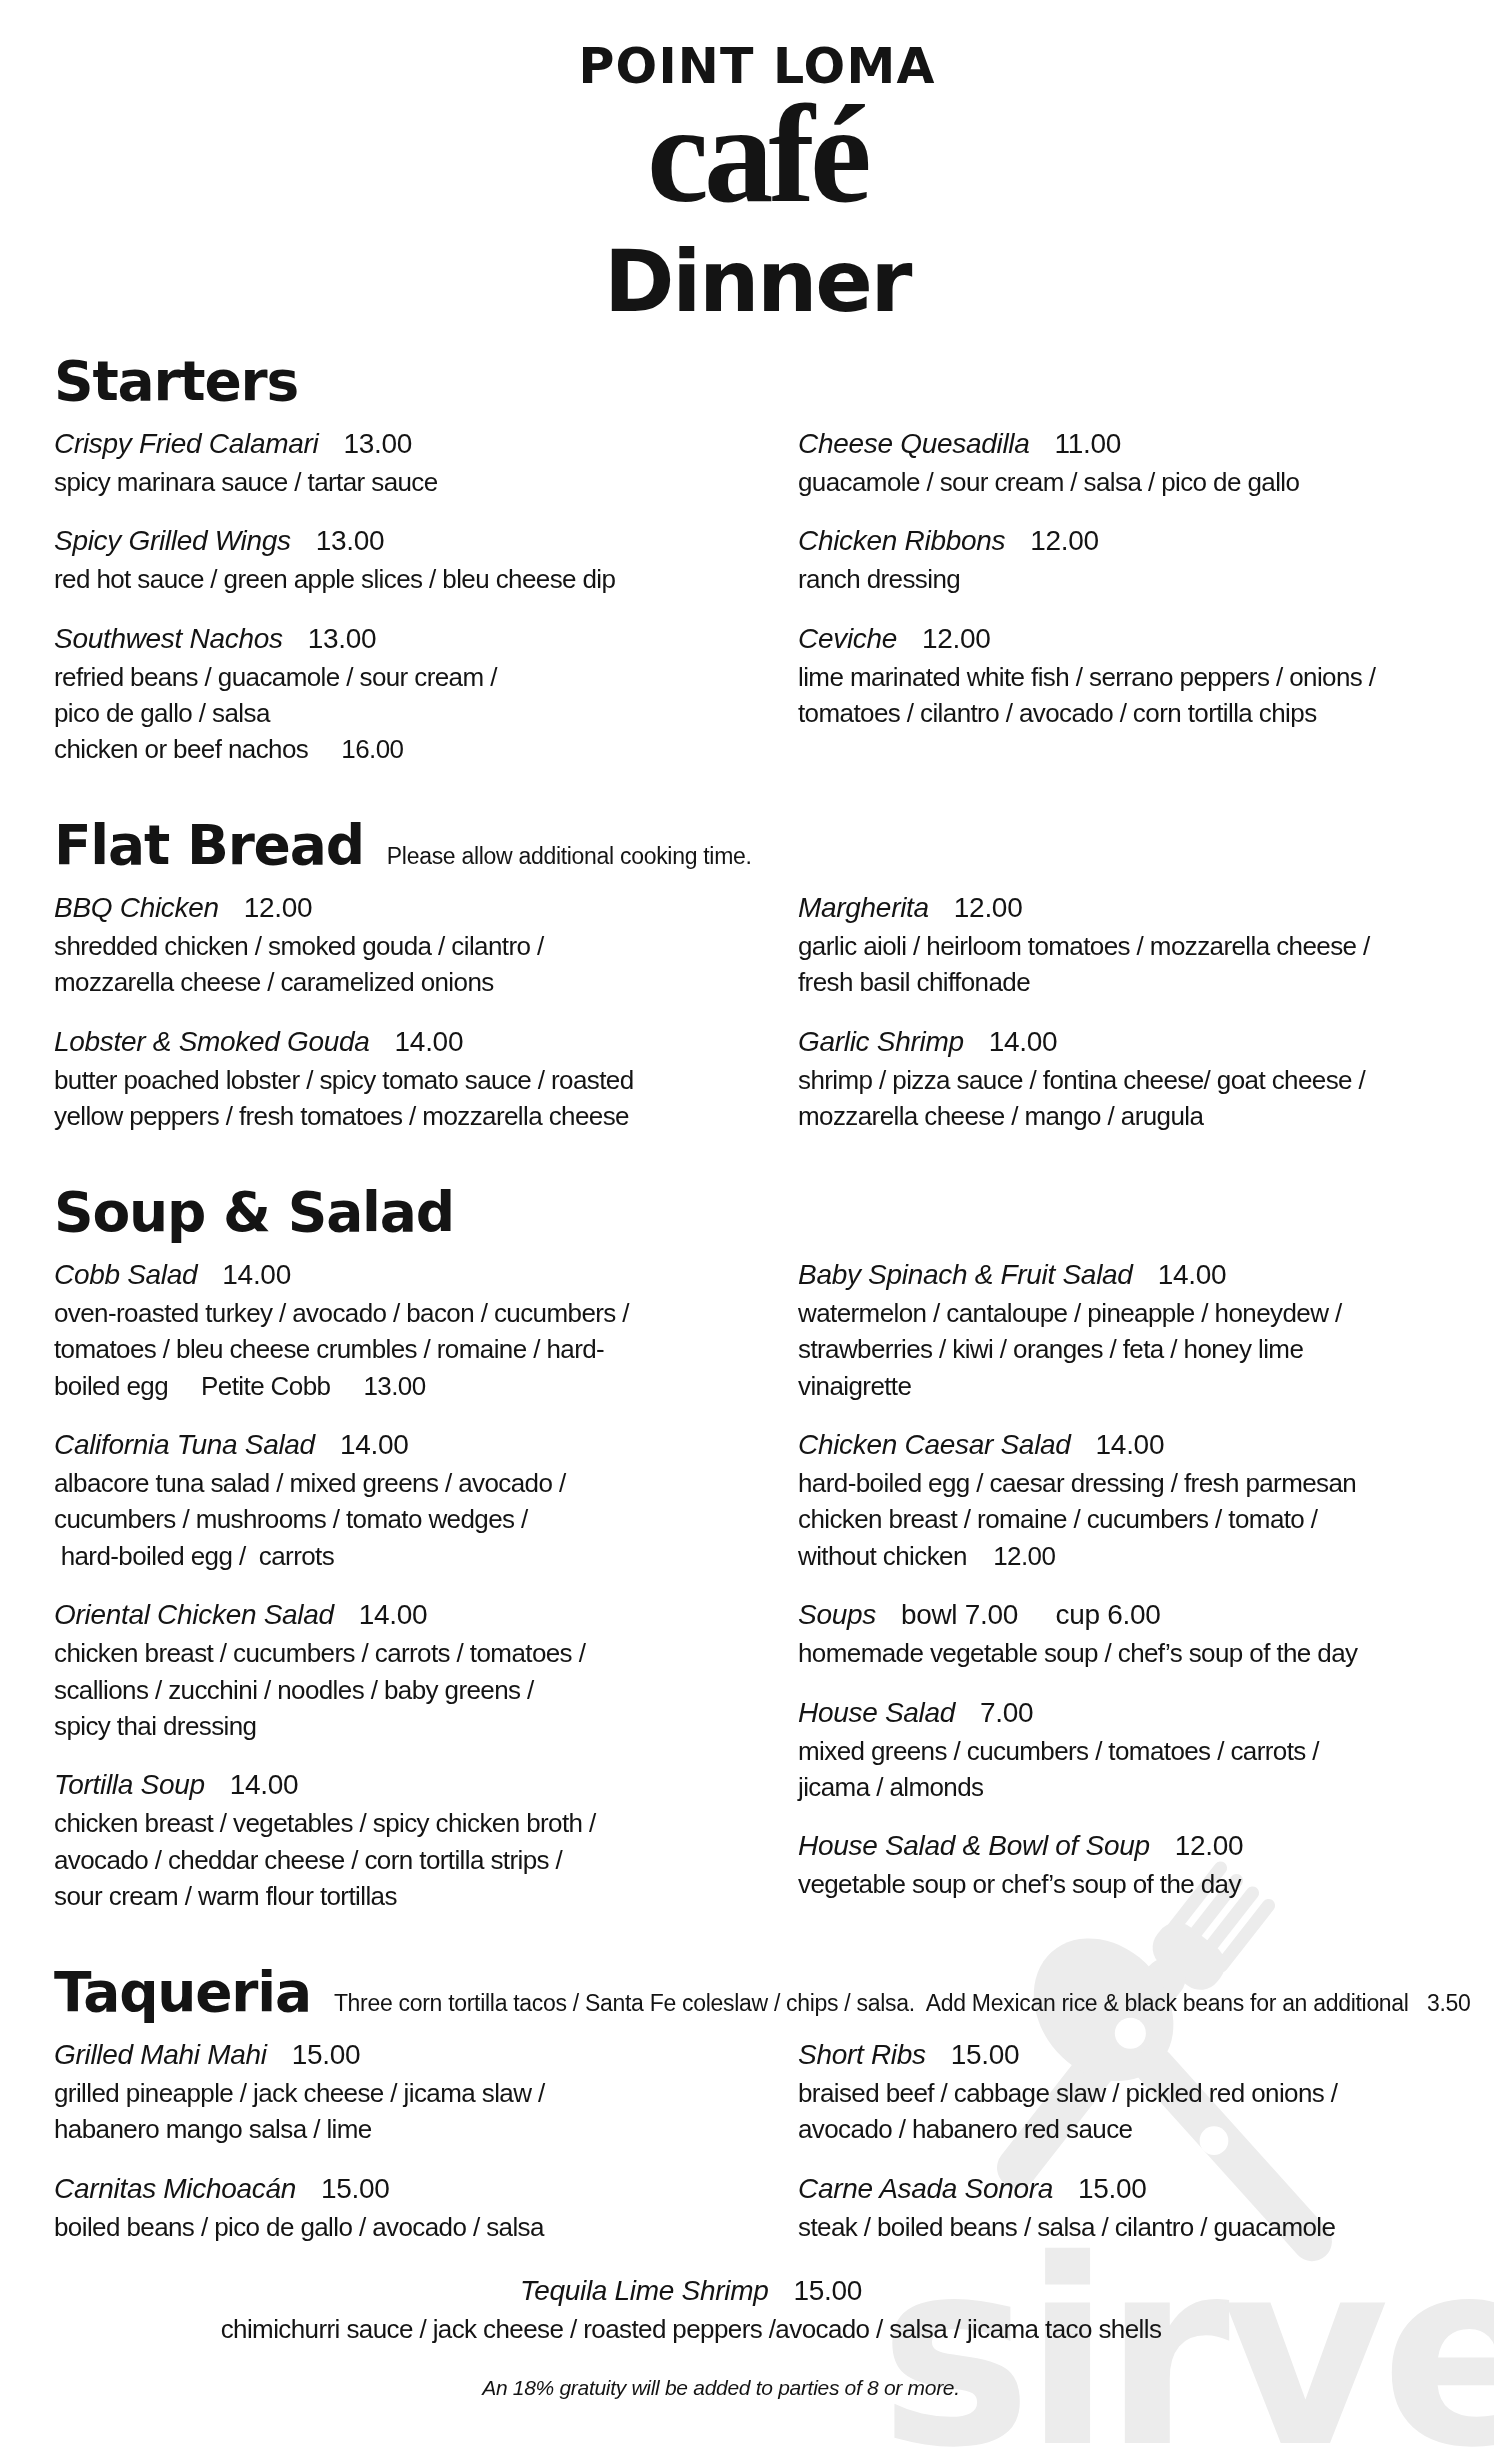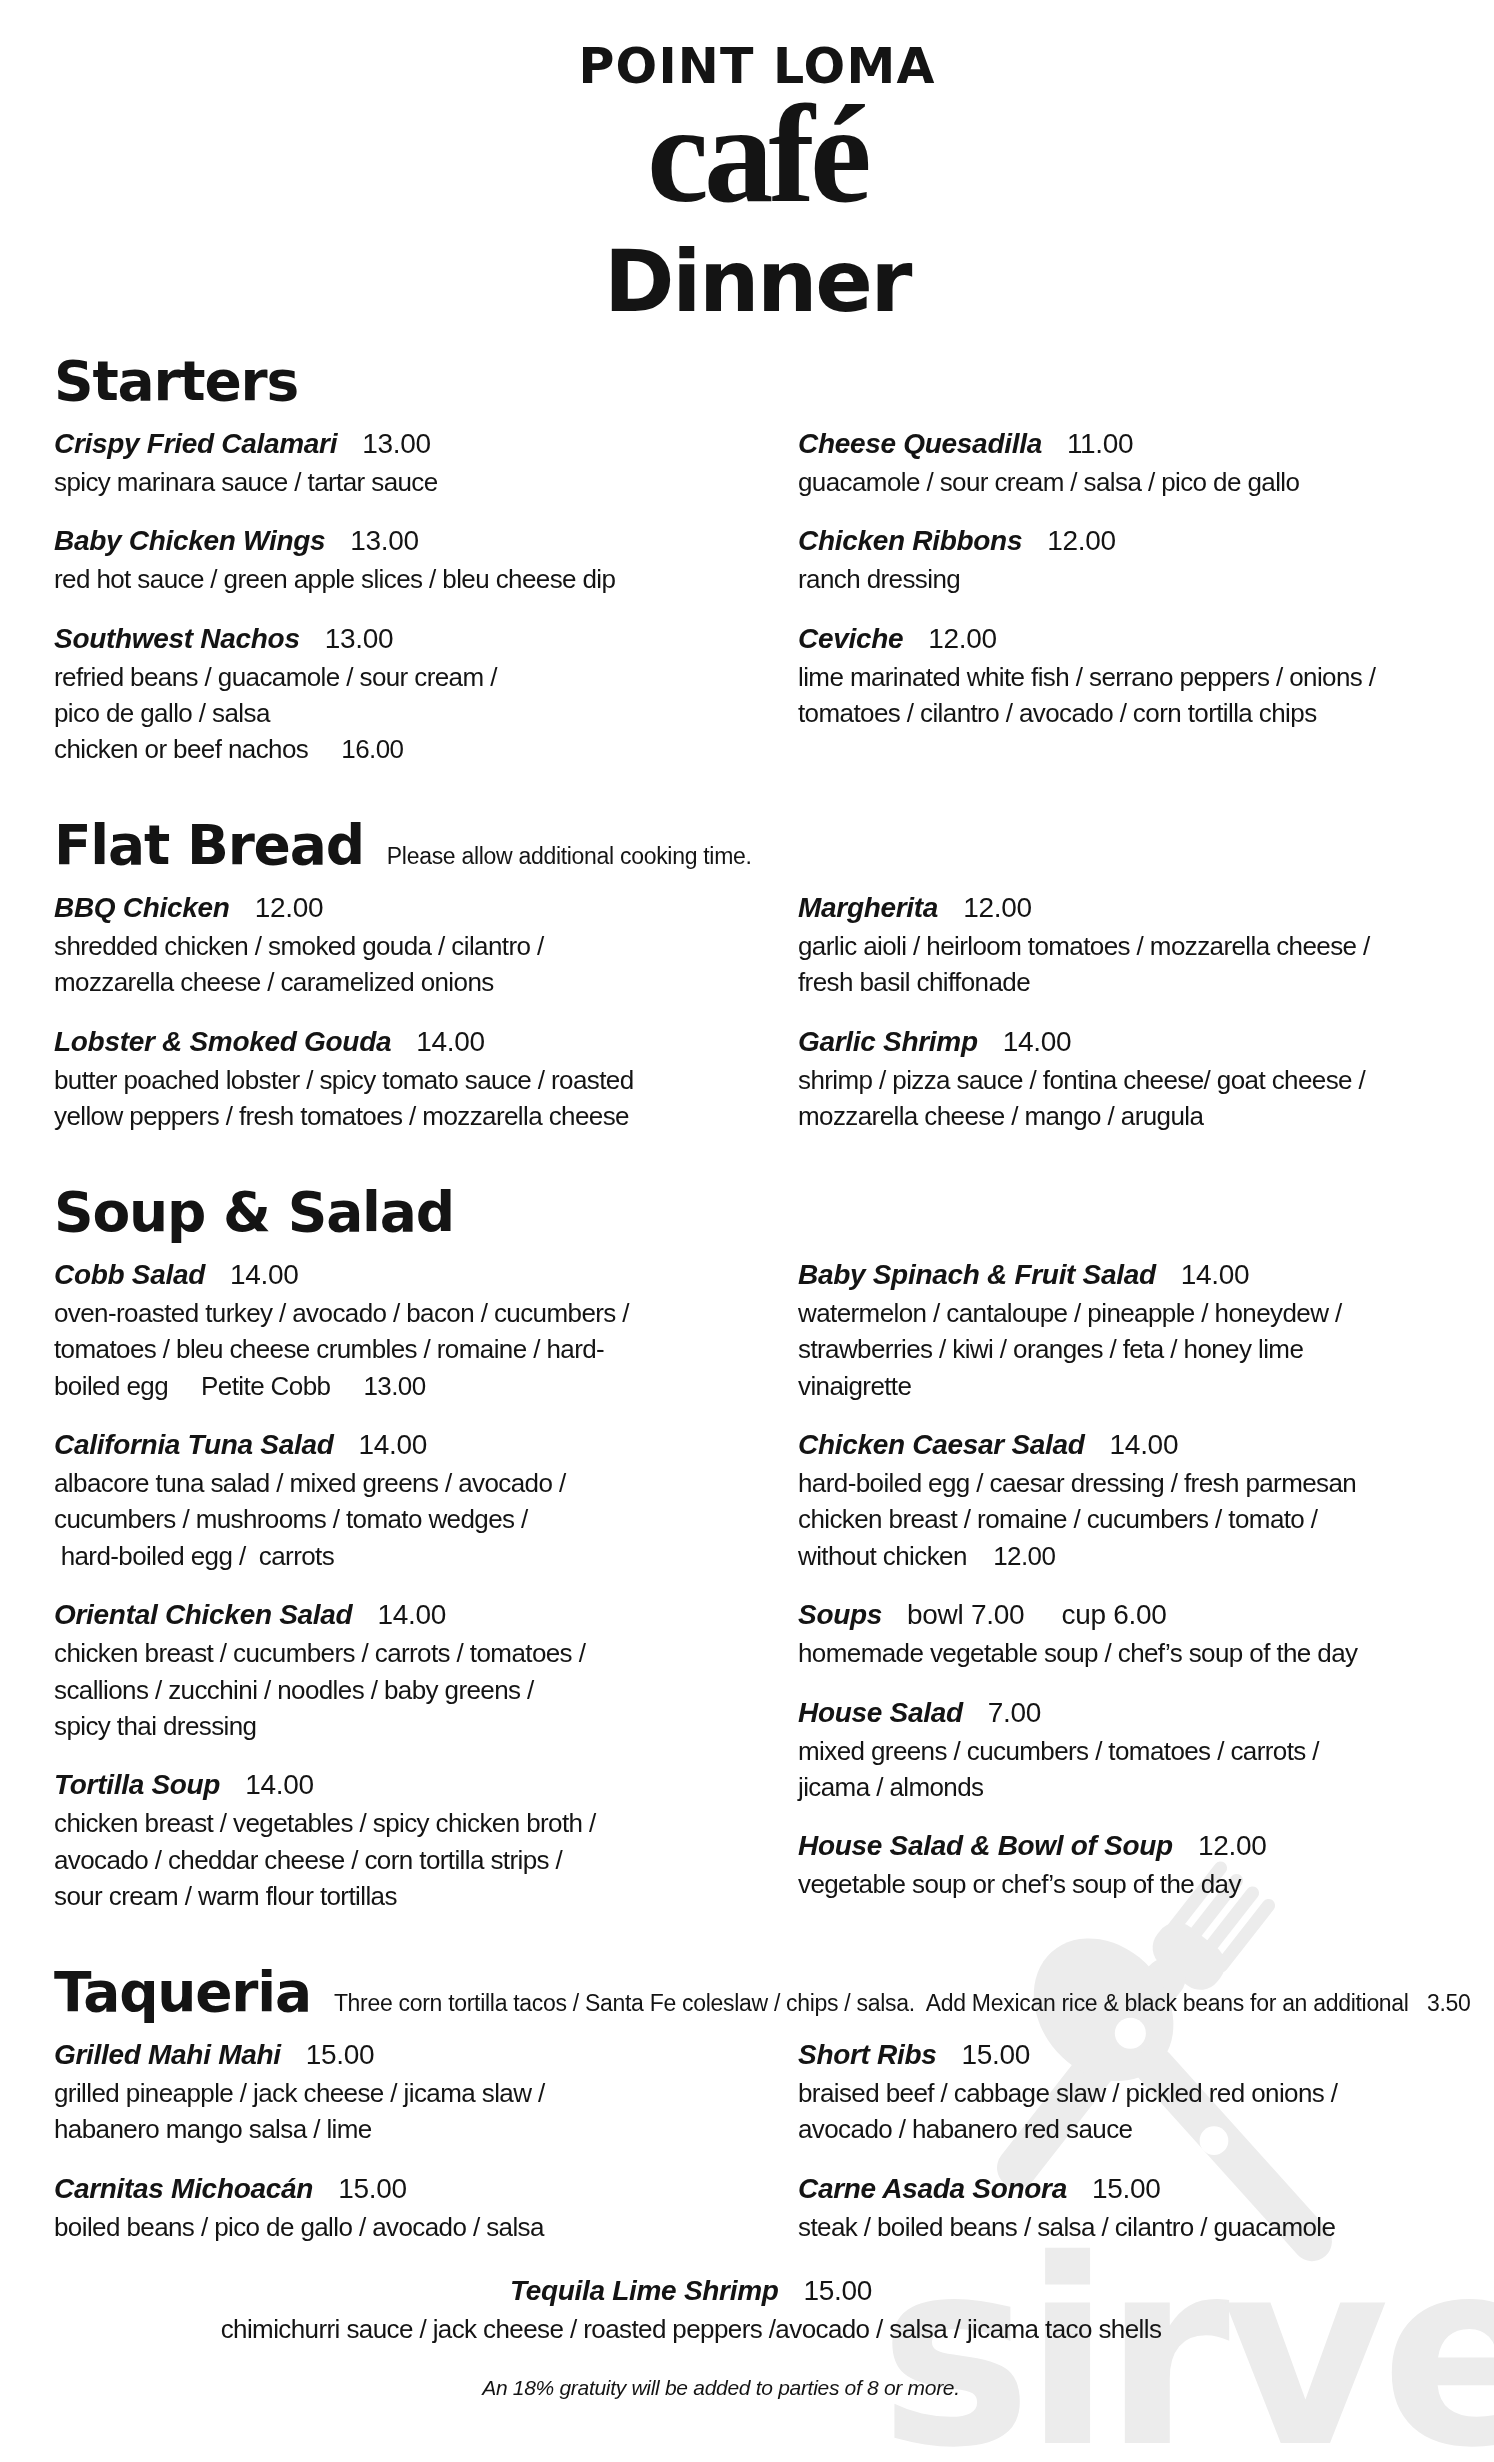--- a/index.html
+++ b/index.html
@@ -51,21 +51,21 @@
     font-size: 23px; letter-spacing: -0.3px; white-space: pre;
   }
 
   .section-columns {
     display: grid; grid-template-columns: 744px 1fr;
     margin-top: 13px;
   }
 
   .menu-item { margin-bottom: 23px; }
   .item-head { font-size: 28px; line-height: 1.25; }
-  .item-name { font-weight: bold; font-style: italic; letter-spacing: -0.3px; }
+  .item-name { font-weight: normal; font-style: italic; letter-spacing: -0.3px; }
   .item-price { margin-left: 25px; white-space: pre; letter-spacing: -0.3px; }
   .item-desc { margin-top: 3px; }
   .desc-line {
     font-size: 26px; line-height: 1.40; letter-spacing: -0.6px; white-space: pre-wrap;
   }
 
   .menu-item.centered { text-align: center; transform: translateX(-66px); margin-bottom: 12px; margin-top: 4.8px; }
 
   .gratuity-note {
     text-align: center; font-size: 21px; font-style: italic;
@@ -121,21 +121,21 @@
     <div class="item-head">
       <span class="item-name">Crispy Fried Calamari</span><span class="item-price">13.00</span>
     </div>
     <div class="item-desc">
                 <div class="desc-line">spicy marinara sauce / tartar sauce</div>
               </div>
   </div>
 
   <div class="menu-item">
     <div class="item-head">
-      <span class="item-name">Baby Chicken Wings</span><span class="item-price">13.00</span>
+      <span class="item-name">Spicy Grilled Wings</span><span class="item-price">13.00</span>
     </div>
     <div class="item-desc">
                 <div class="desc-line">red hot sauce / green apple slices / bleu cheese dip</div>
               </div>
   </div>
 
   <div class="menu-item">
     <div class="item-head">
       <span class="item-name">Southwest Nachos</span><span class="item-price">13.00</span>
     </div>

